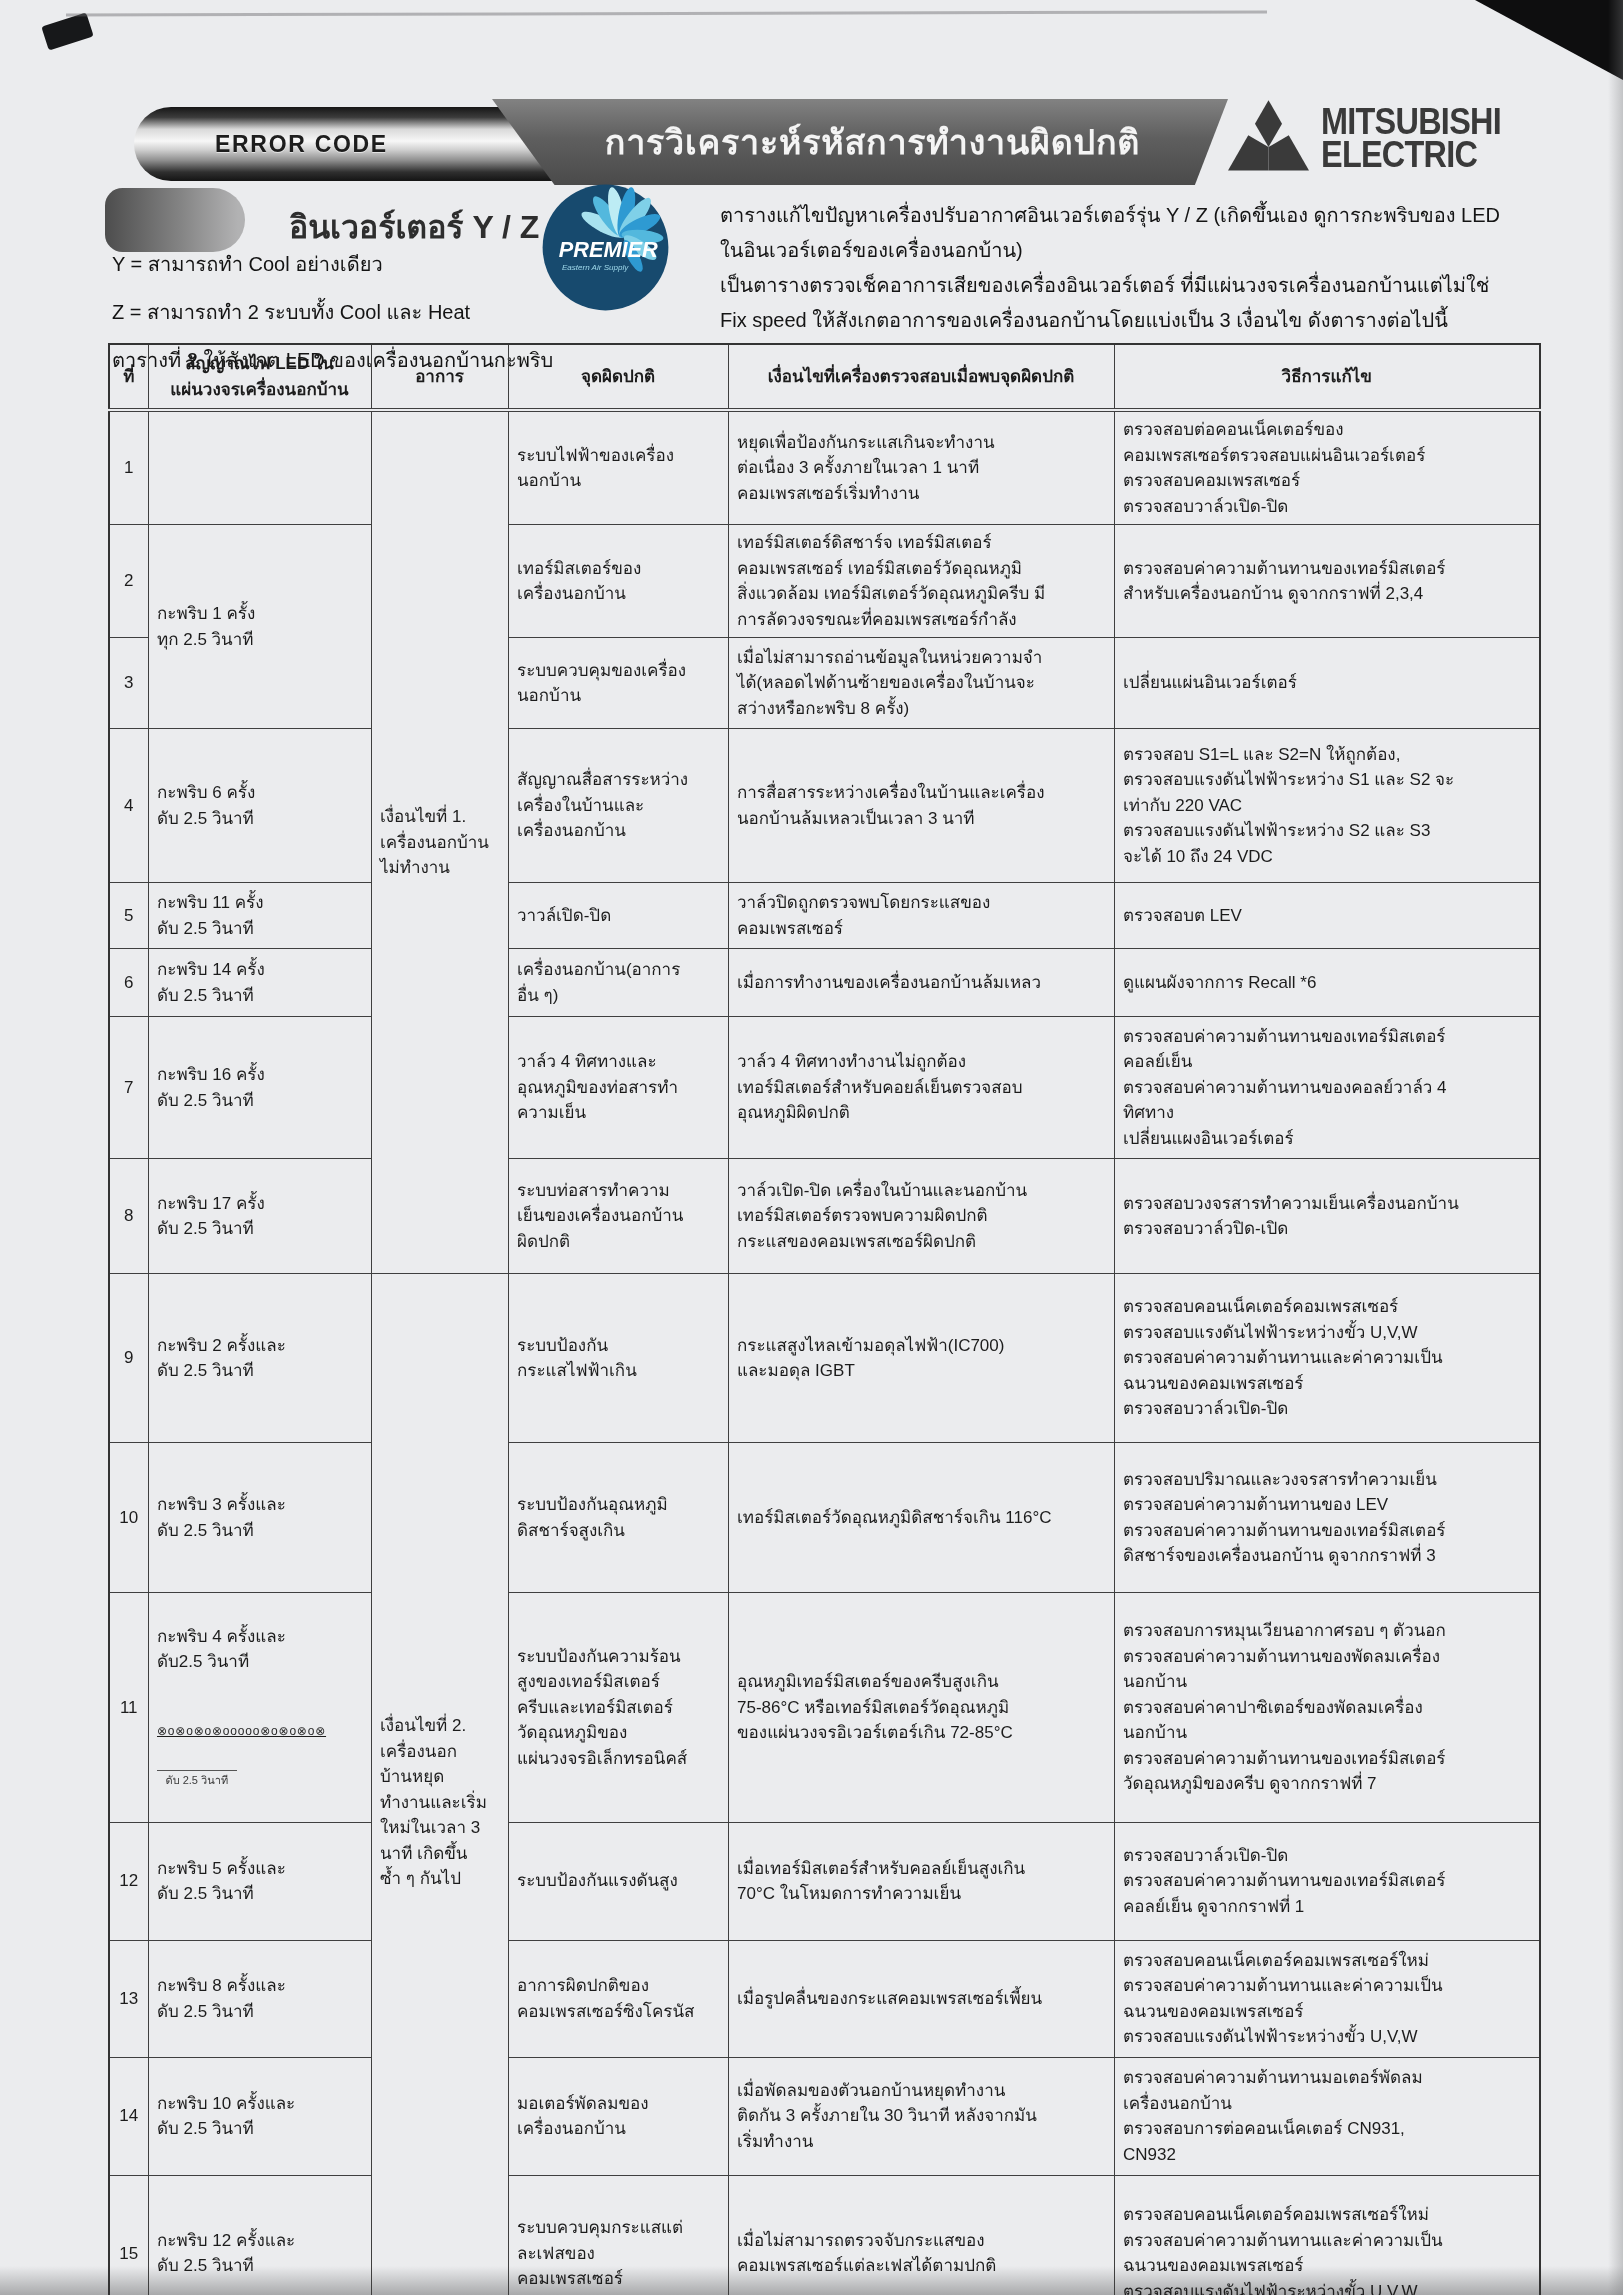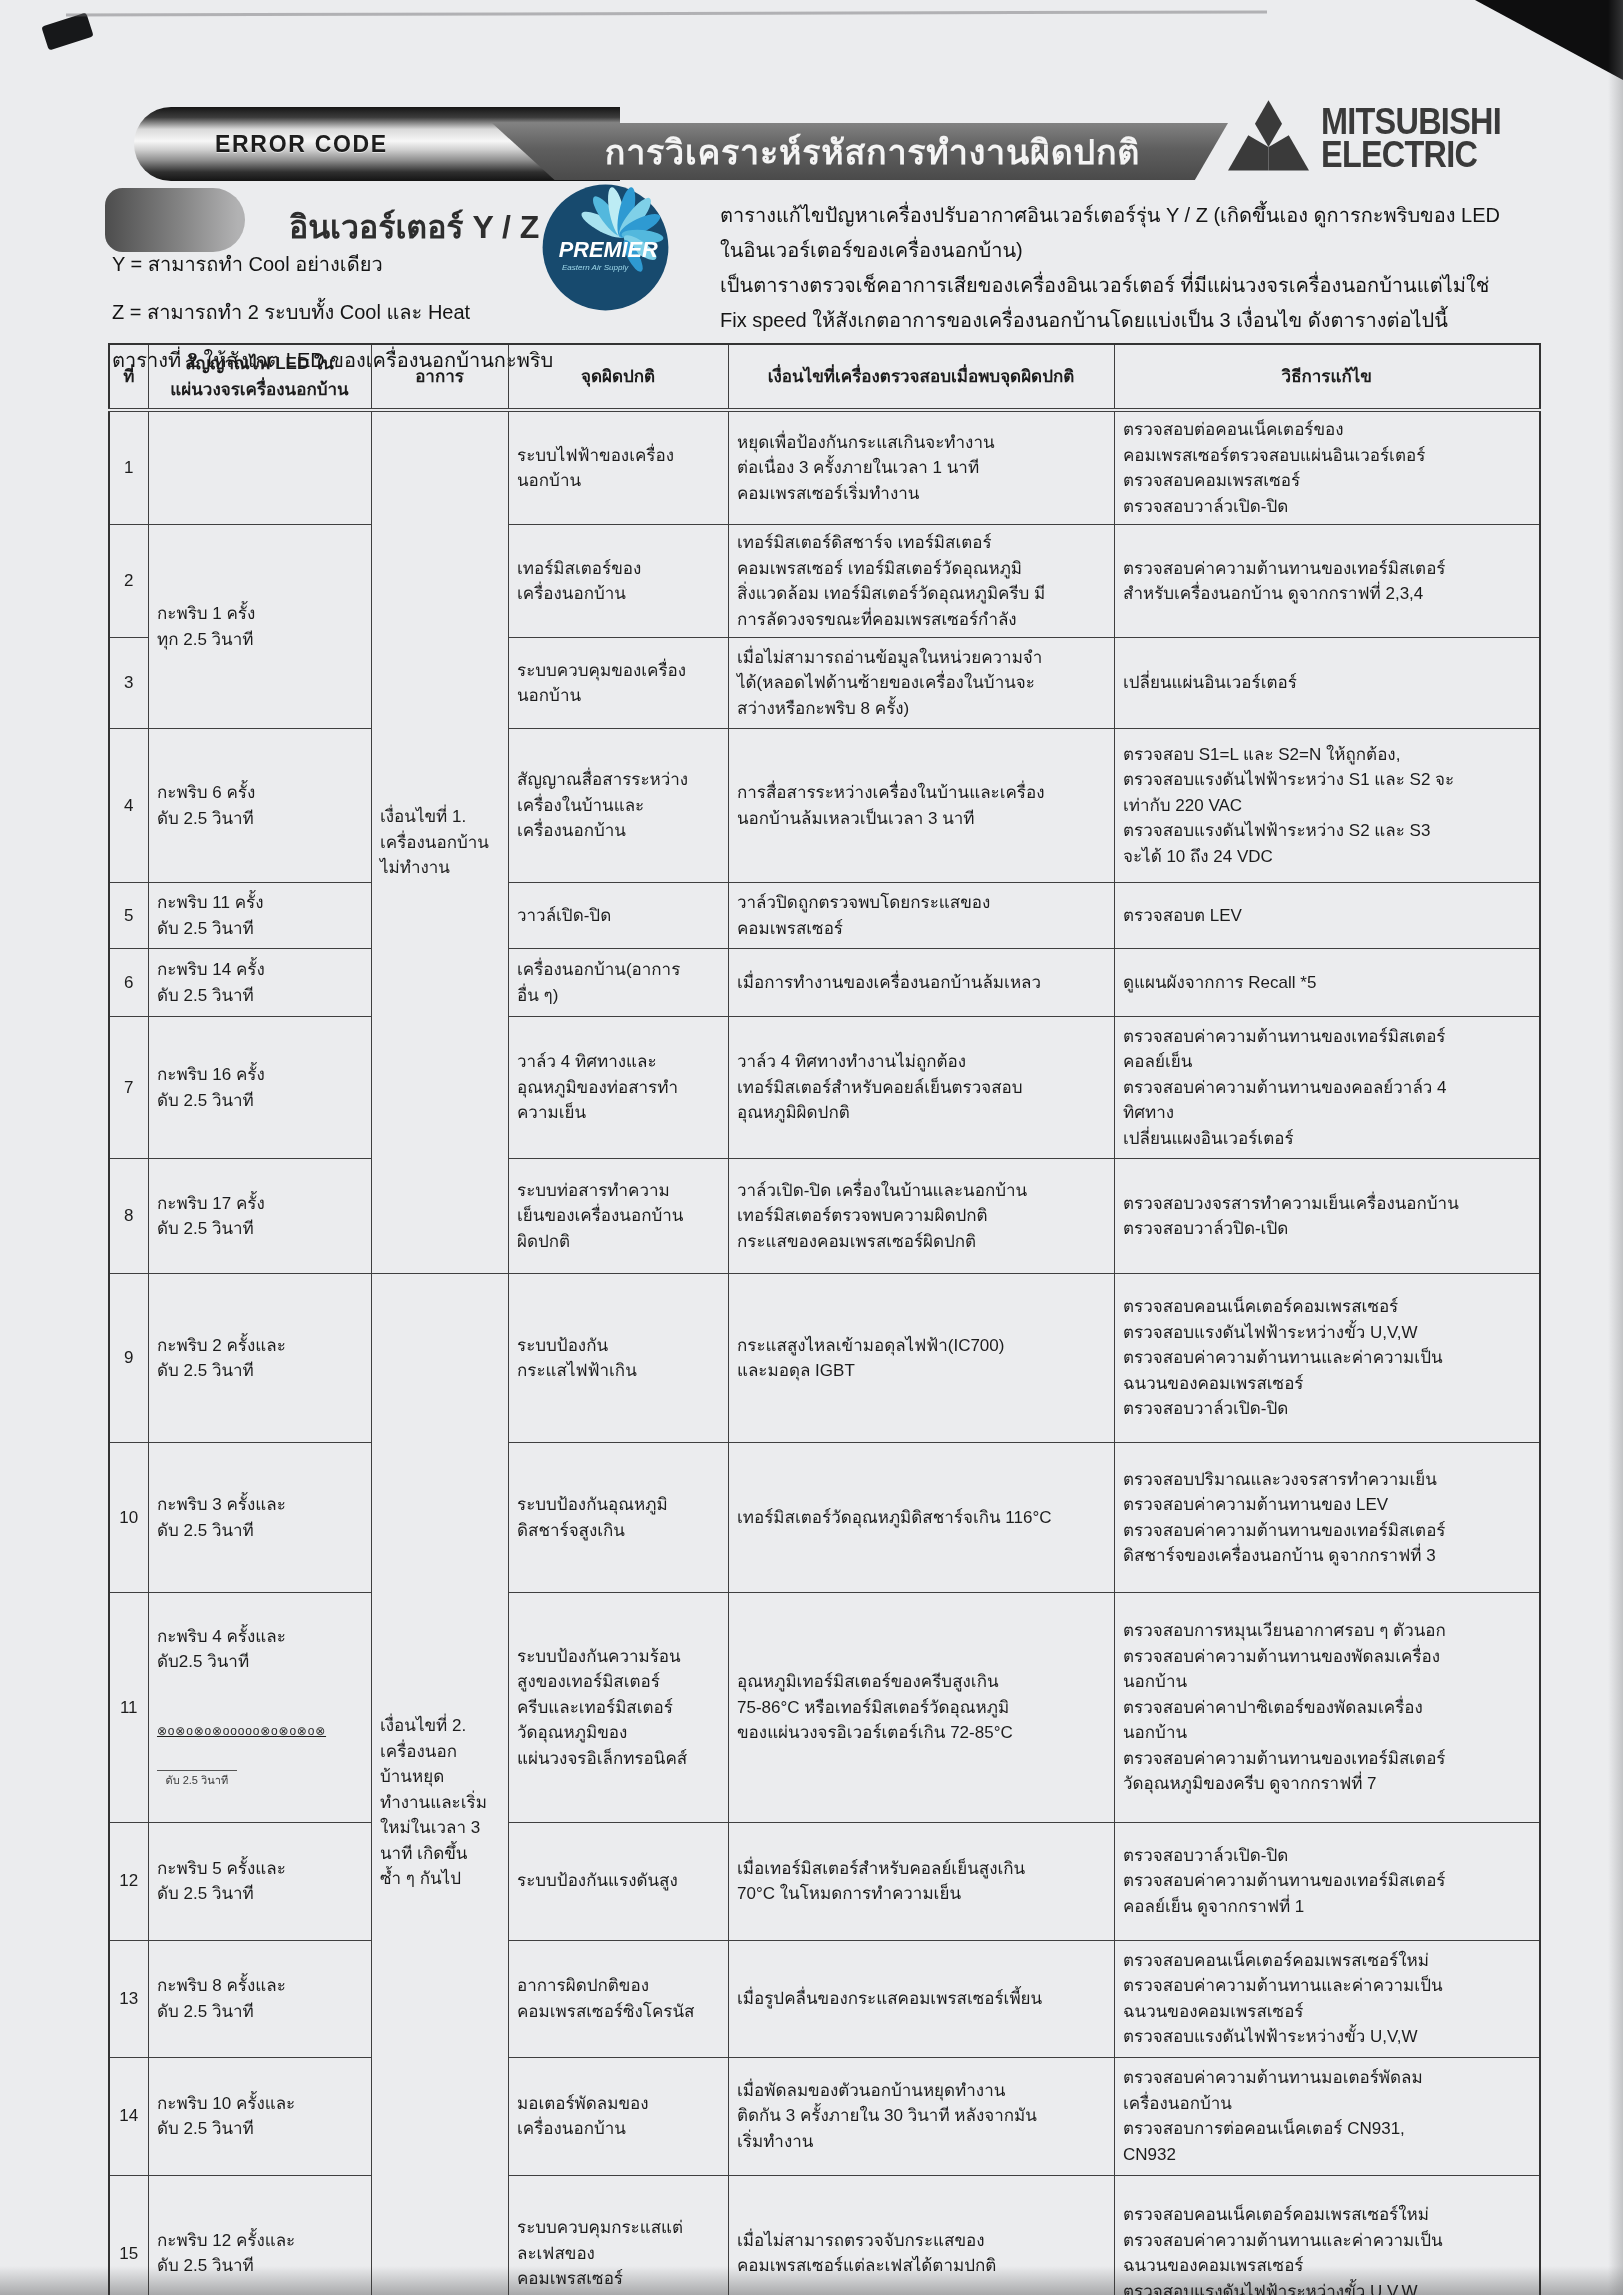--- a/index.html
+++ b/index.html
@@ -22,24 +22,24 @@
   .right-shade{right:0;top:0;width:15px;height:100%;
     background:linear-gradient(270deg,rgba(120,121,123,.35),rgba(120,121,123,0));}
 
   
   .error-pill{left:134px;top:107px;width:486px;height:74px;border-radius:39px 0 0 39px;
     background:linear-gradient(180deg,#161616 0%,#3c3c3c 14%,#d9d9d9 30%,#f7f7f7 46%,
       #cfcfcf 58%,#8f8f8f 72%,#2f2f2f 88%,#141414 100%);
     display:flex;align-items:center;z-index:3;}
   .error-pill span{padding-left:81px;font-size:23px;font-weight:bold;letter-spacing:1.7px;
     color:#1d1d1d;text-shadow:0 0.8px 0 rgba(255,255,255,.55);}
-  .title-bar{left:492px;top:99px;width:736px;height:57px;z-index:4;
+  .title-bar{left:492px;top:99px;width:736px;height:86px;z-index:4;
     background:linear-gradient(180deg,#828282 0%,#5f5f5f 45%,#4a4a4a 100%);
     clip-path:polygon(0 0,100% 0,95.5% 100%,8.5% 100%);
-    display:flex;align-items:center;justify-content:center;margin-top:24px;}
+    display:flex;align-items:center;justify-content:center;}
   .title-bar div{color:#f4f4f4;font-size:34px;font-weight:600;letter-spacing:0.8px;
     padding-left:25px;}
   .brand{left:1228px;top:100px;display:flex;align-items:flex-end;gap:12px;z-index:3;}
   .brand svg{display:block;}
   .brand-text{font-weight:bold;color:#3a3a3a;font-size:36px;line-height:.92;
     letter-spacing:-0.8px;transform:scaleX(.9);transform-origin:left center;}
   
   .gray-tab{left:105px;top:188px;width:140px;height:64px;border-radius:18.6px 34px 34px 18.6px;
     background:linear-gradient(90deg,#3f3f3f,#7c7c7c 55%,#adadae 95%);opacity:.92;z-index:1;}
   .subtitle{left:289px;top:201px;font-size:32px;font-weight:bold;color:#2e2e2e;z-index:2;}
@@ -209,21 +209,21 @@
 คอมเพรสเซอร์</td>
       <td class="c-fix">ตรวจสอบต LEV</td>
     </tr>
     <tr style="height:68px">
       <td class="c-no">6</td>
       <td class="c-led">กะพริบ 14 ครั้ง
 ดับ 2.5 วินาที</td>
       <td class="c-fault">เครื่องนอกบ้าน(อาการ
 อื่น ๆ)</td>
       <td class="c-cond">เมื่อการทำงานของเครื่องนอกบ้านล้มเหลว</td>
-      <td class="c-fix">ดูแผนผังจากการ Recall *5</td>
+      <td class="c-fix">ดูแผนผังจากการ Recall *6</td>
     </tr>
     <tr style="height:142px">
       <td class="c-no">7</td>
       <td class="c-led">กะพริบ 16 ครั้ง
 ดับ 2.5 วินาที</td>
       <td class="c-fault">วาล์ว 4 ทิศทางและ
 อุณหภูมิของท่อสารทำ
 ความเย็น</td>
       <td class="c-cond">วาล์ว 4 ทิศทางทำงานไม่ถูกต้อง
 เทอร์มิสเตอร์สำหรับคอยล์เย็นตรวจสอบ

